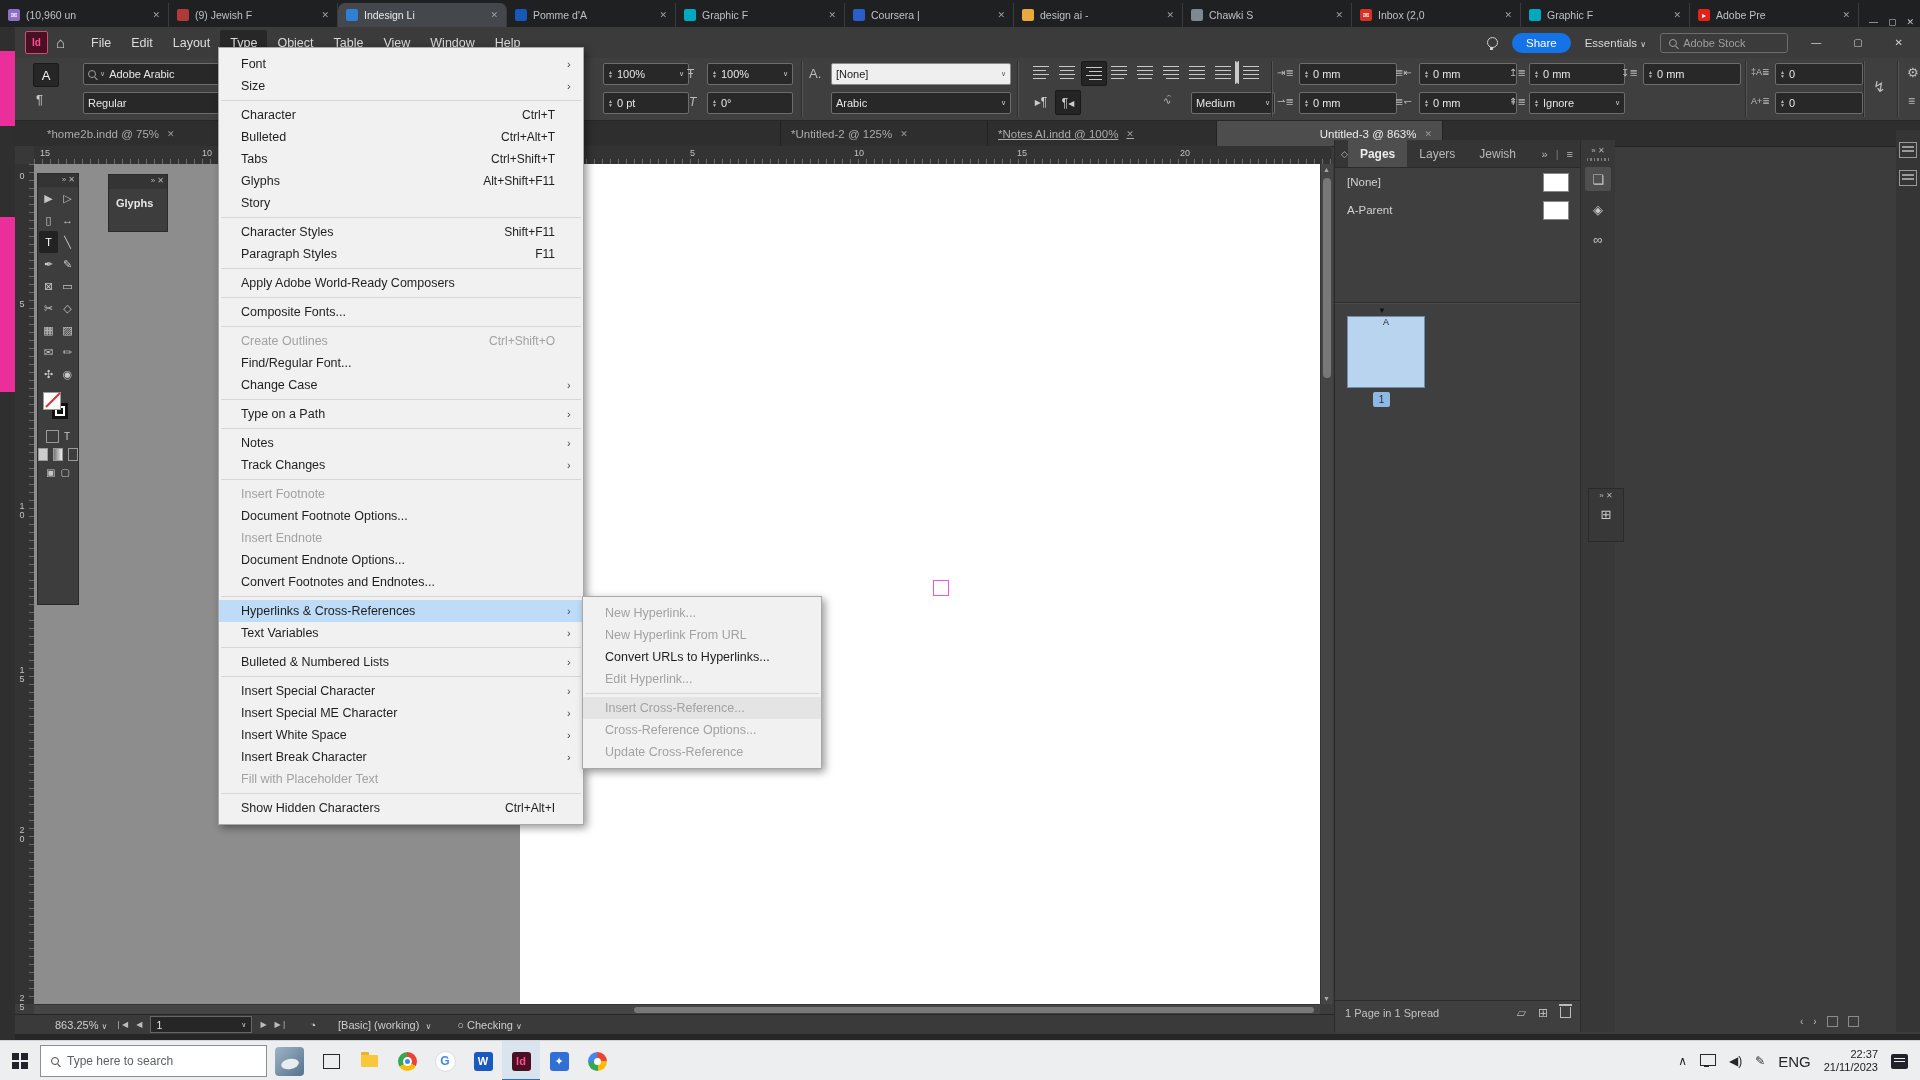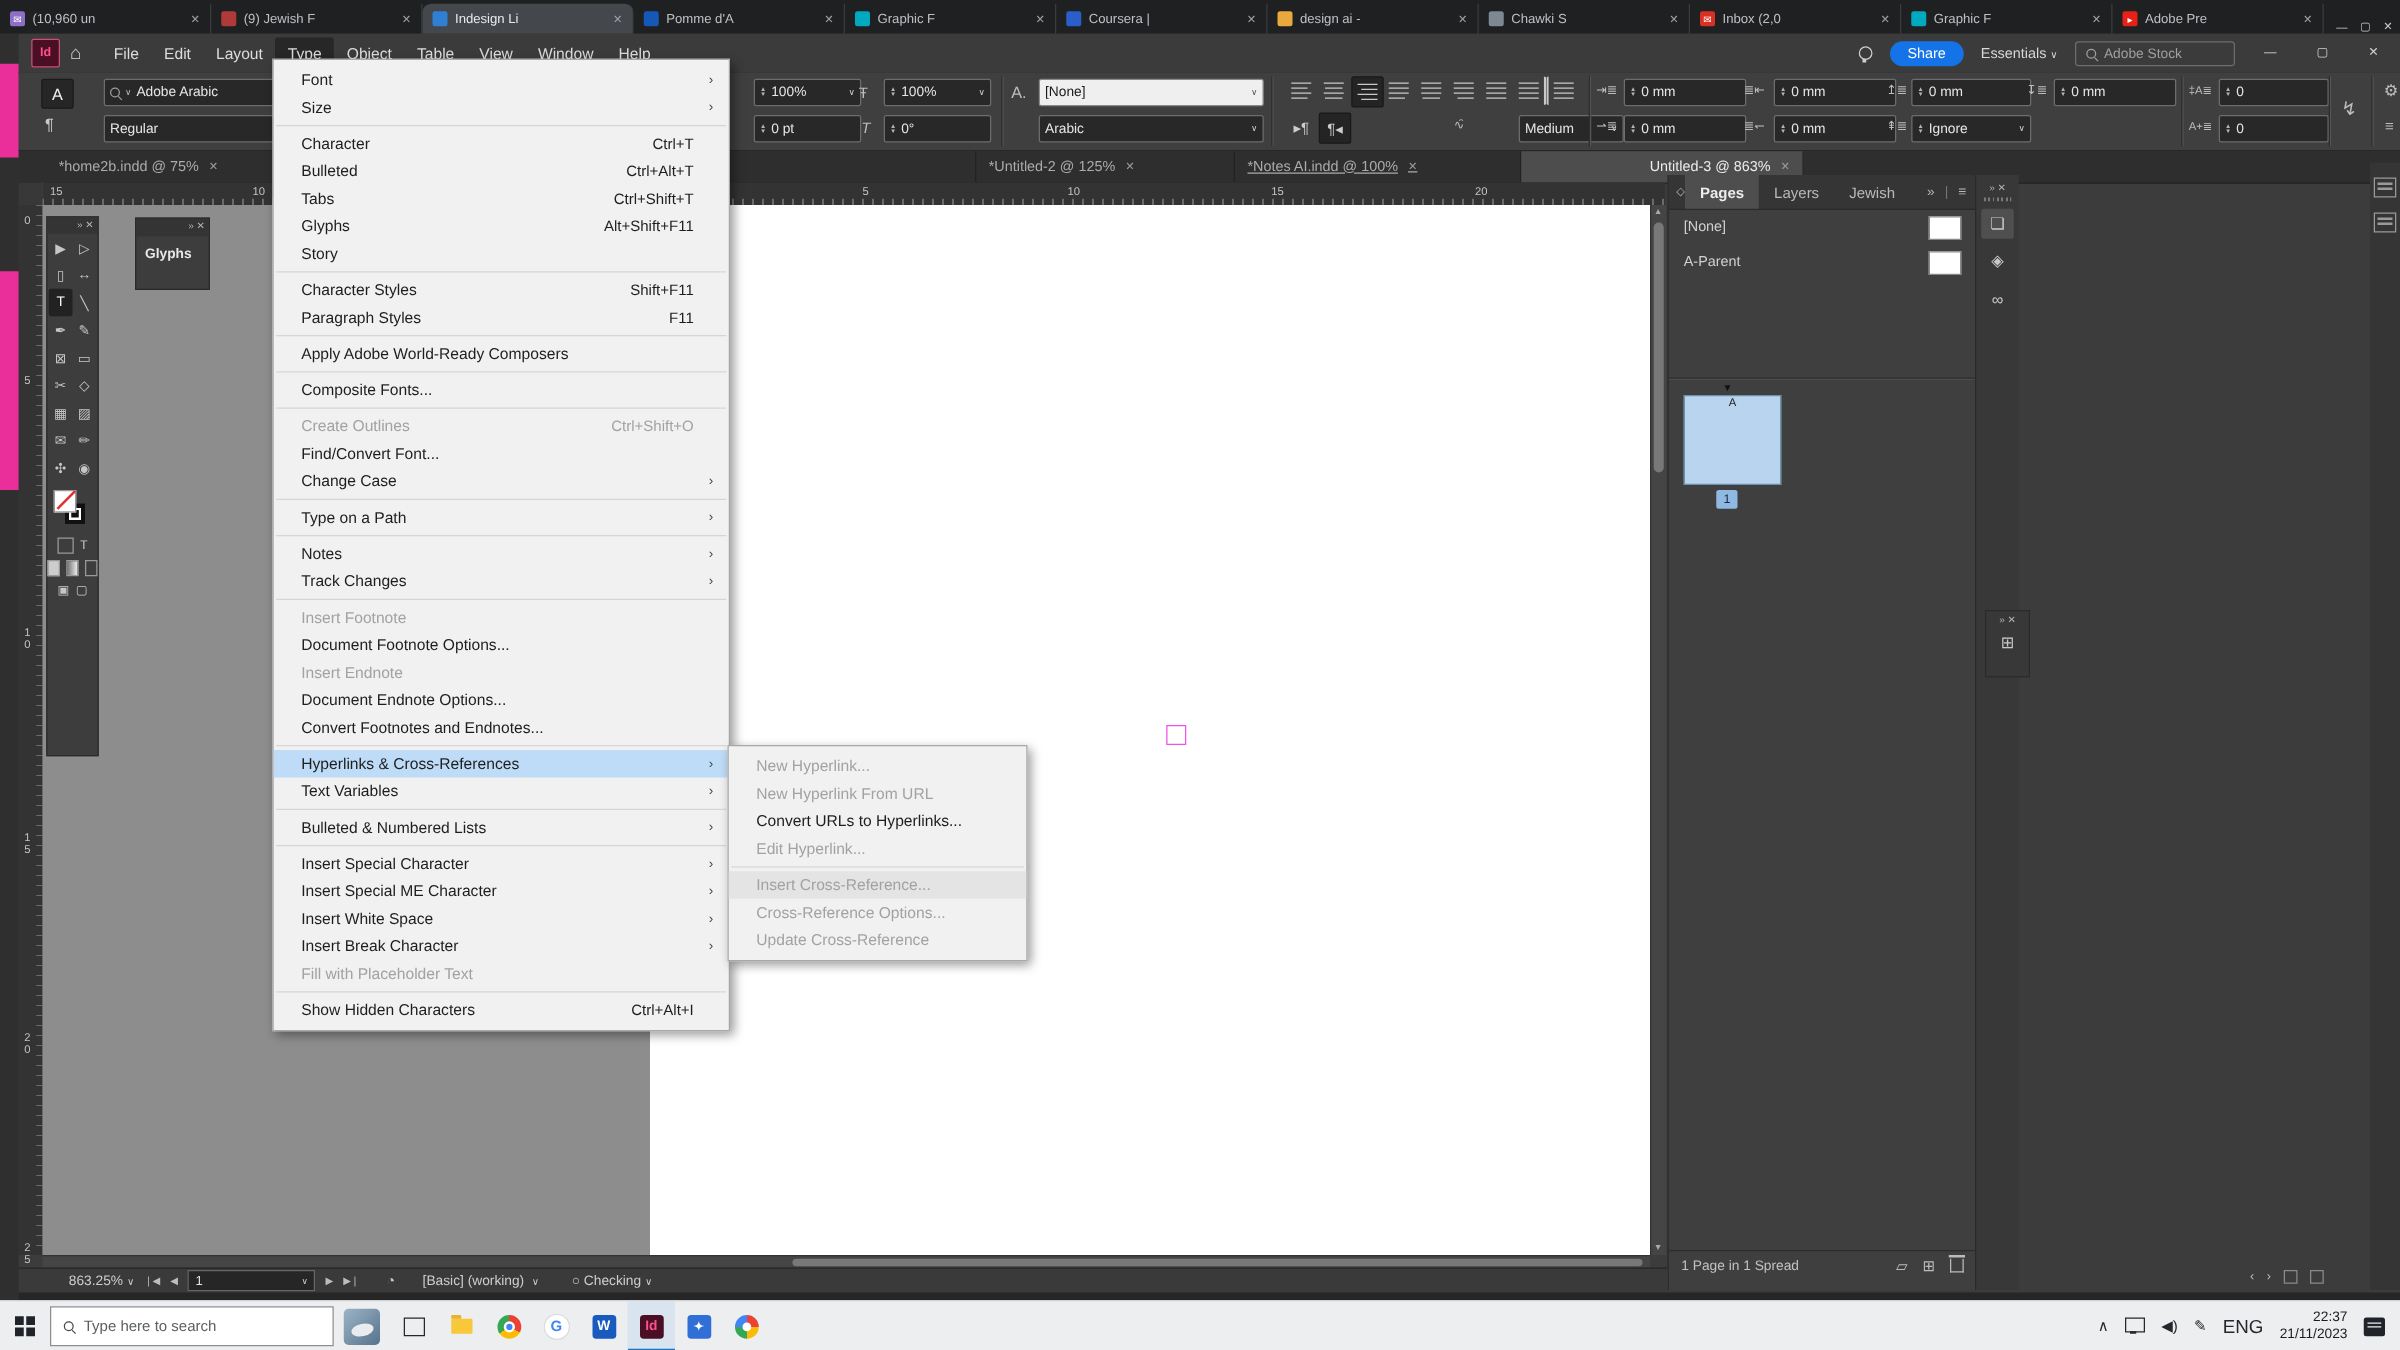--- a/index.html
+++ b/index.html
@@ -363,21 +363,21 @@
         <div class="al a-away" style="left: 1222px;">
           <i></i>
           <i></i>
           <i></i>
           <i></i>
         </div>
       </div>
     <div class="dirbtn" style="left:1014px;">▸¶</div>
     <div class="dirbtn active" style="left:1040px;">¶◂</div>
     <div class="cbicon" style="left:1148px;top:37px;font-size:10px;">∿̑</div>
-    <div class="fld" style="left:1200px;top:34px;width:74px;justify-content:center;">
+    <div class="fld" style="left:1176px;top:34px;width:74px;justify-content:center;">
         <span>Medium</span>
         <span class="chev">∨</span>
       </div>
 
     <div class="vsep" style="left:1256px;"></div>
     <div class="cbicon" style="left:1262px;top:9px;font-size:10px;">⇥≣</div>
     <div class="fld" style="left:1284px;top:5px;width:88px;">
         <span class="stp">▲<br>▼</span>
         <span>0 mm</span>
       </div>
@@ -720,21 +720,21 @@
         <span class="lab">Composite Fonts...</span>
         <span class="arr"></span>
       </div>
       <div class="msep"></div>
       <div class="mi disabled">
         <span class="lab">Create Outlines</span>
         <span class="sc">Ctrl+Shift+O</span>
         <span class="arr"></span>
       </div>
       <div class="mi">
-        <span class="lab">Find/Convert Font...</span>
+        <span class="lab">Find/Regular Font...</span>
         <span class="arr"></span>
       </div>
       <div class="mi">
         <span class="lab">Change Case</span>
         <span class="arr">›</span>
       </div>
       <div class="msep"></div>
       <div class="mi">
         <span class="lab">Type on a Path</span>
         <span class="arr">›</span>

